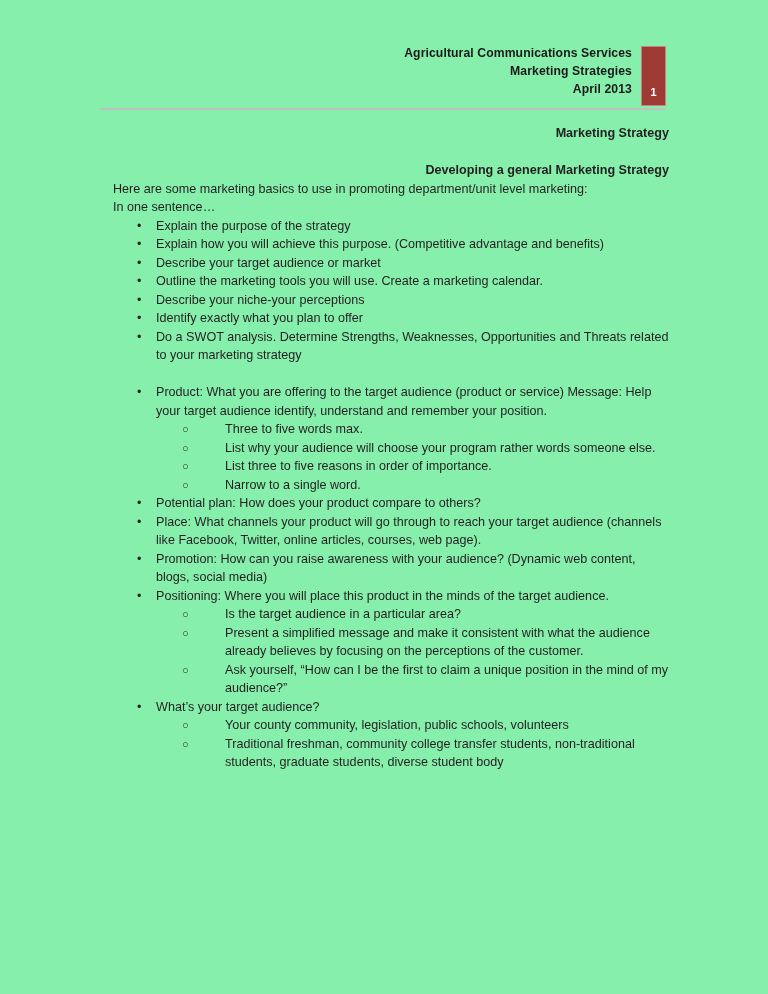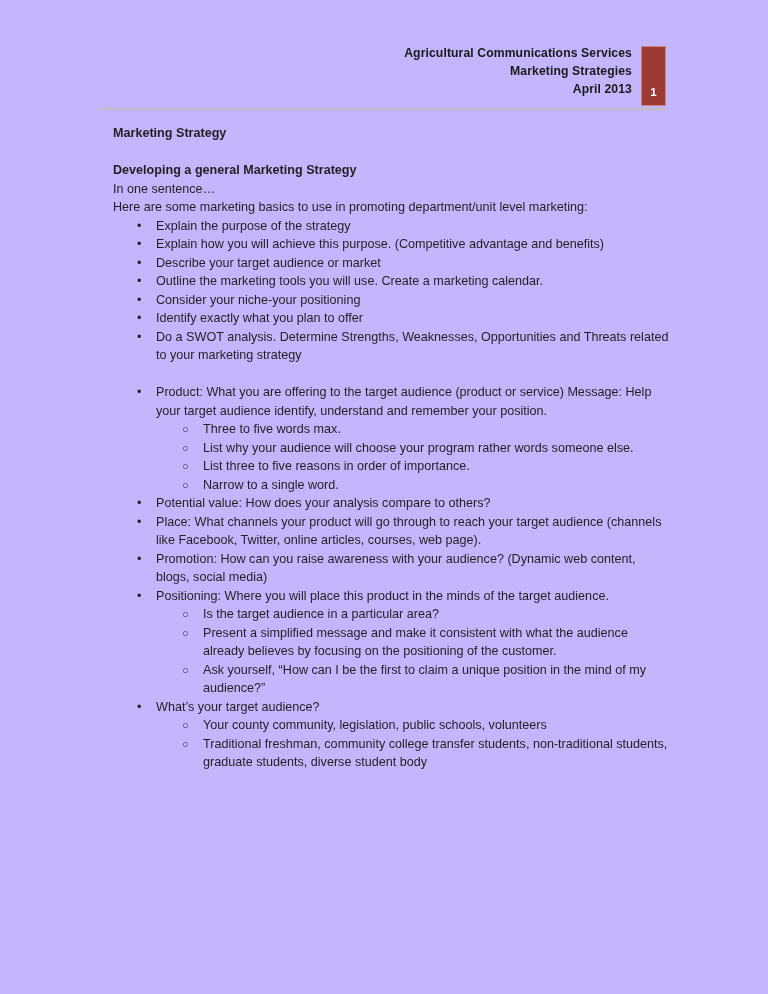--- a/index.html
+++ b/index.html
@@ -13,21 +13,21 @@
     font-family: "Liberation Sans", sans-serif;
     color: #231f20;
     -webkit-font-smoothing: antialiased;
   }
 
   .page {
     position: relative;
     width: 768px;
     height: 994px;
     box-sizing: border-box;
-    background: #c4b5fd;
+    background: #86efac;
     overflow: hidden;
     padding-left: 32px;
   }
 
   
   .header {
     position: absolute;
     left: 100px;
     top: 44px;
     width: 566px;
@@ -87,20 +87,21 @@
     font-size: 12.6px;
     line-height: 18.5px;
   }
 
   .para {
     margin: 0;
     padding: 0;
   }
   .para.bold {
     font-weight: bold;
+    text-align: right;
   }
   .spacer {
     height: 18.5px;
   }
 
   
   ul.lvl1 {
     list-style: none;
     margin: 0;
     padding: 0;
@@ -134,20 +135,21 @@
   ul.lvl2 > li > .marker {
     position: absolute;
     left: 26px;
     top: 0;
     font-size: 11px;
     line-height: 18.5px;
     color: #2c2c2c;
   }
   ul.lvl2 > li > .txt {
     display: block;
+    margin-left: 22px;
   }
 
   
   ul.lvl1 > li > ul.lvl2 {
     margin-left: 0;
   }
 </style>
 </head>
 <body>
 
@@ -165,43 +167,43 @@
   </div>
 
   <div class="hrule"></div>
 
   <div class="body">
 
     <p class="para bold">Marketing Strategy</p>
     <div class="spacer"></div>
 
     <p class="para bold">Developing a general Marketing Strategy</p>
+    <p class="para">Here are some marketing basics to use in promoting department/unit level marketing:</p>
     <p class="para">In one sentence…</p>
-    <p class="para">Here are some marketing basics to use in promoting department/unit level marketing:</p>
 
     <ul class="lvl1" id="list1">
         <li>
           <span class="marker">•</span>
           <span class="txt">Explain the purpose of the strategy</span>
         </li>
         <li>
           <span class="marker">•</span>
           <span class="txt">Explain how you will achieve this purpose. (Competitive advantage and benefits)</span>
         </li>
         <li>
           <span class="marker">•</span>
           <span class="txt">Describe your target audience or market</span>
         </li>
         <li>
           <span class="marker">•</span>
           <span class="txt">Outline the marketing tools you will use. Create a marketing calendar.</span>
         </li>
         <li>
           <span class="marker">•</span>
-          <span class="txt">Consider your niche-your positioning</span>
+          <span class="txt">Describe your niche-your perceptions</span>
         </li>
         <li>
           <span class="marker">•</span>
           <span class="txt">Identify exactly what you plan to offer</span>
         </li>
         <li>
           <span class="marker">•</span>
           <span class="txt">Do a SWOT analysis. Determine Strengths, Weaknesses, Opportunities and Threats related to your marketing strategy</span>
         </li>
       </ul>
@@ -227,41 +229,41 @@
               <span class="txt">List three to five reasons in order of importance.</span>
             </li>
             <li>
               <span class="marker">○</span>
               <span class="txt">Narrow to a single word.</span>
             </li>
           </ul>
         </li>
         <li>
           <span class="marker">•</span>
-          <span class="txt">Potential value: How does your analysis compare to others?</span>
+          <span class="txt">Potential plan: How does your product compare to others?</span>
         </li>
         <li>
           <span class="marker">•</span>
           <span class="txt">Place: What channels your product will go through to reach your target audience (channels like Facebook, Twitter, online articles, courses, web page).</span>
         </li>
         <li>
           <span class="marker">•</span>
           <span class="txt">Promotion: How can you raise awareness with your audience? (Dynamic web content, blogs, social media)</span>
         </li>
         <li>
           <span class="marker">•</span>
           <span class="txt">Positioning: Where you will place this product in the minds of the target audience.</span>
           <ul class="lvl2">
             <li>
               <span class="marker">○</span>
               <span class="txt">Is the target audience in a particular area?</span>
             </li>
             <li>
               <span class="marker">○</span>
-              <span class="txt">Present a simplified message and make it consistent with what the audience already believes by focusing on the positioning of the customer.</span>
+              <span class="txt">Present a simplified message and make it consistent with what the audience already believes by focusing on the perceptions of the customer.</span>
             </li>
             <li>
               <span class="marker">○</span>
               <span class="txt">Ask yourself, “How can I be the first to claim a unique position in the mind of my audience?”</span>
             </li>
           </ul>
         </li>
         <li>
           <span class="marker">•</span>
           <span class="txt">What’s your target audience?</span>

